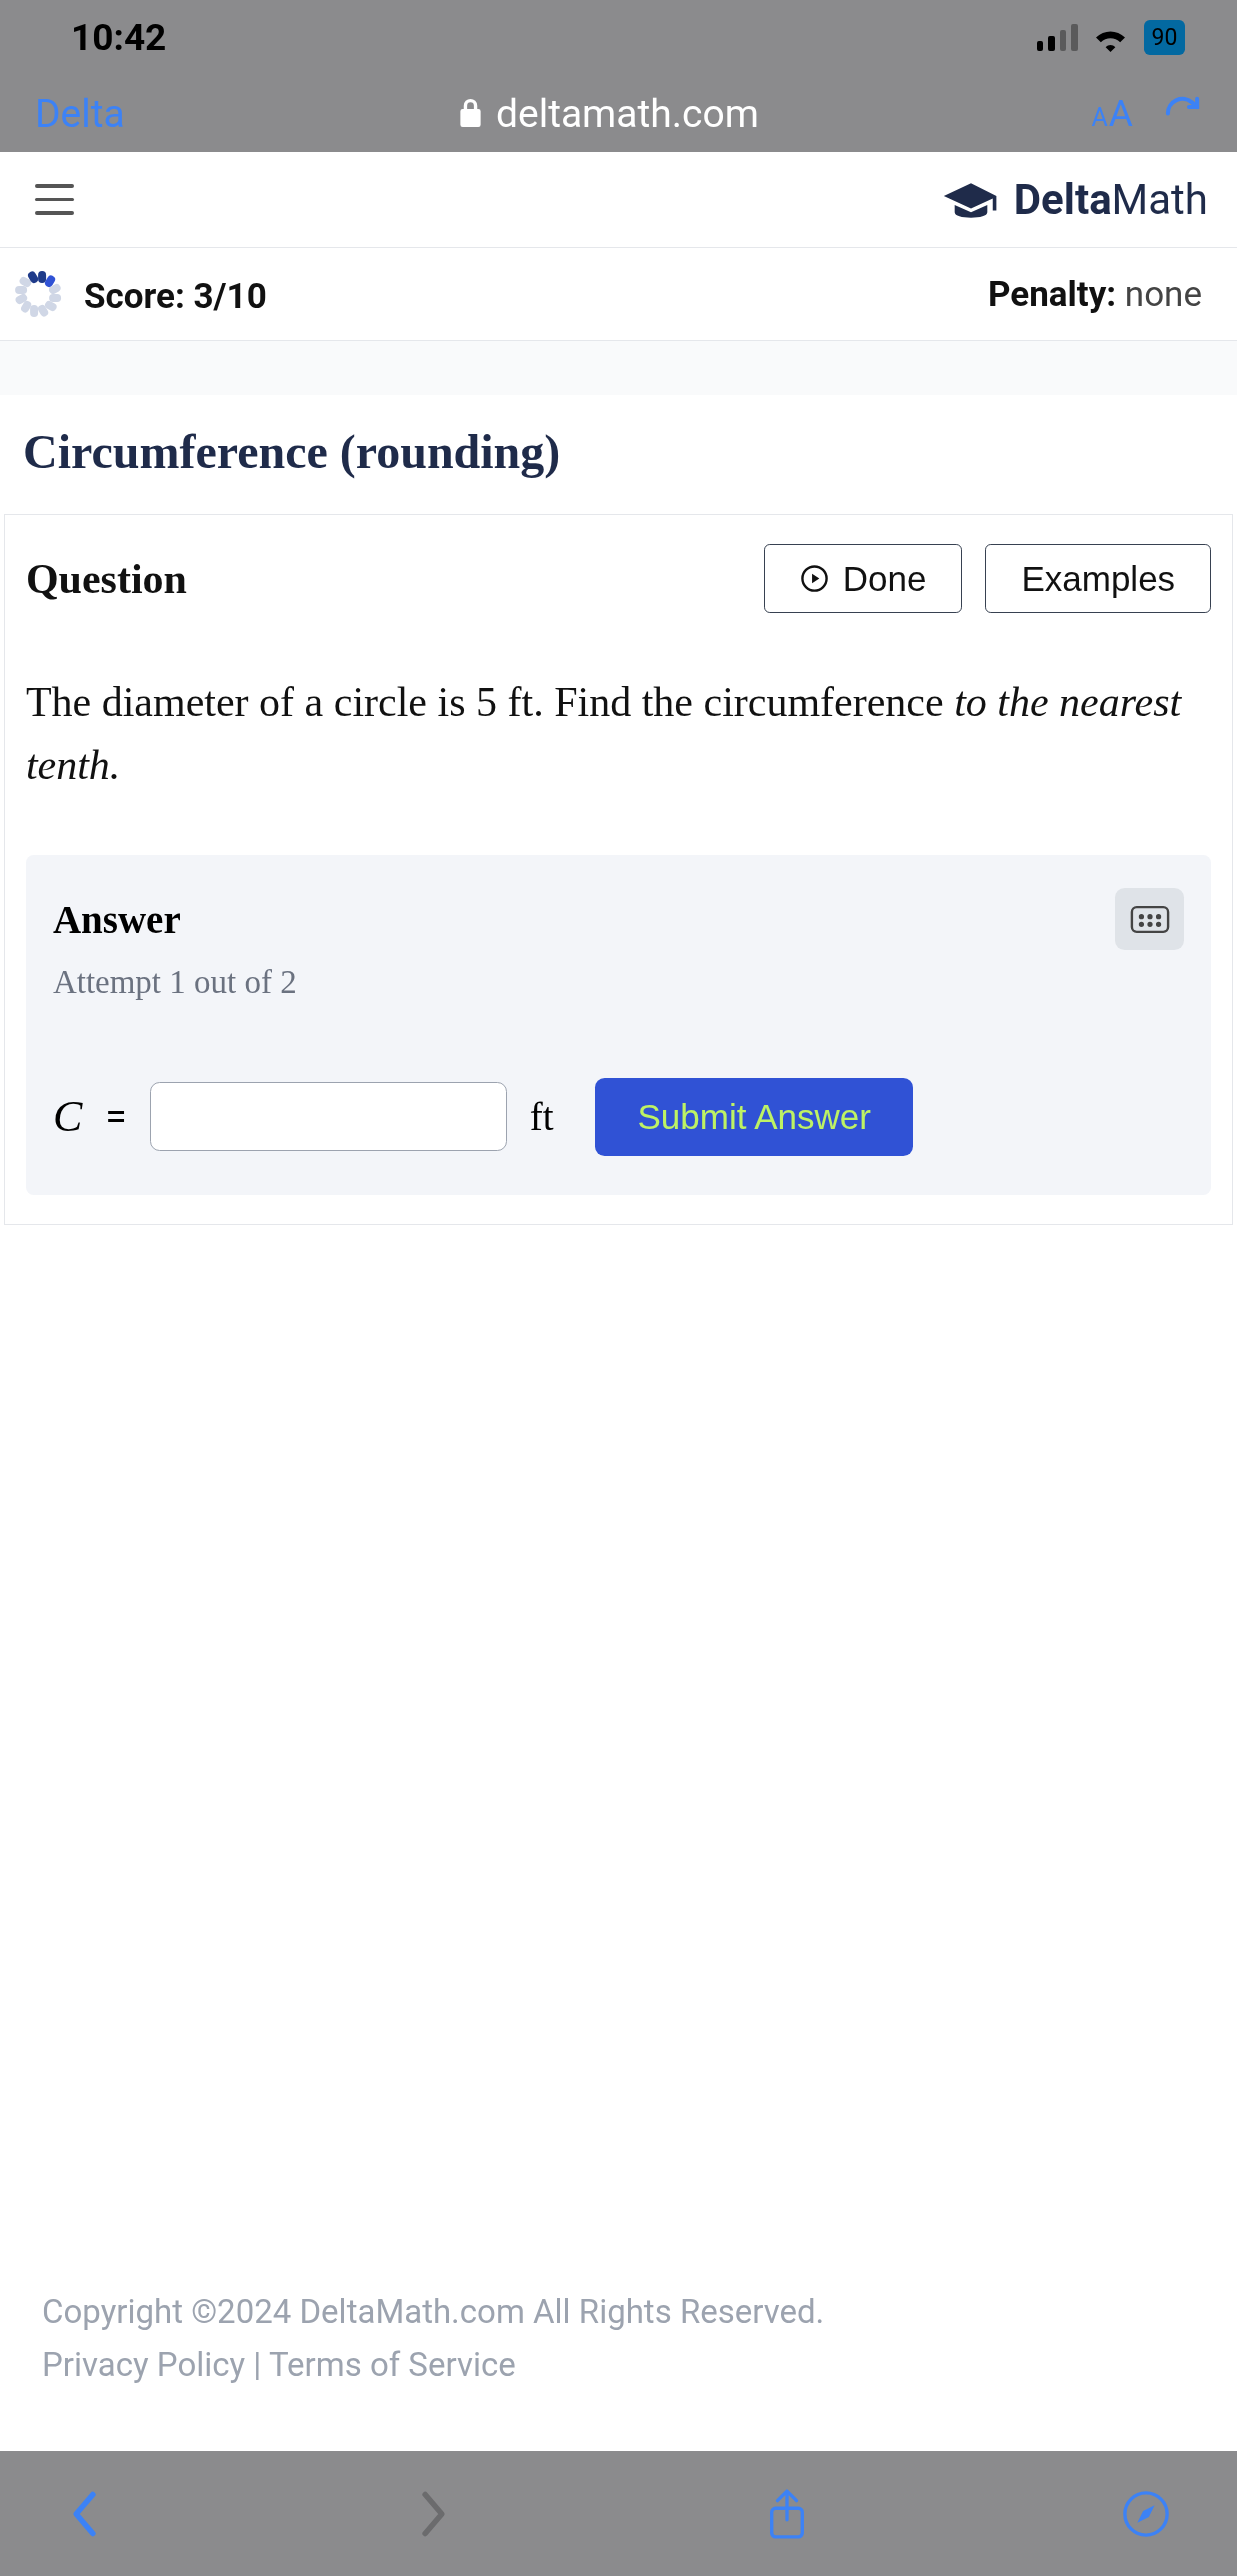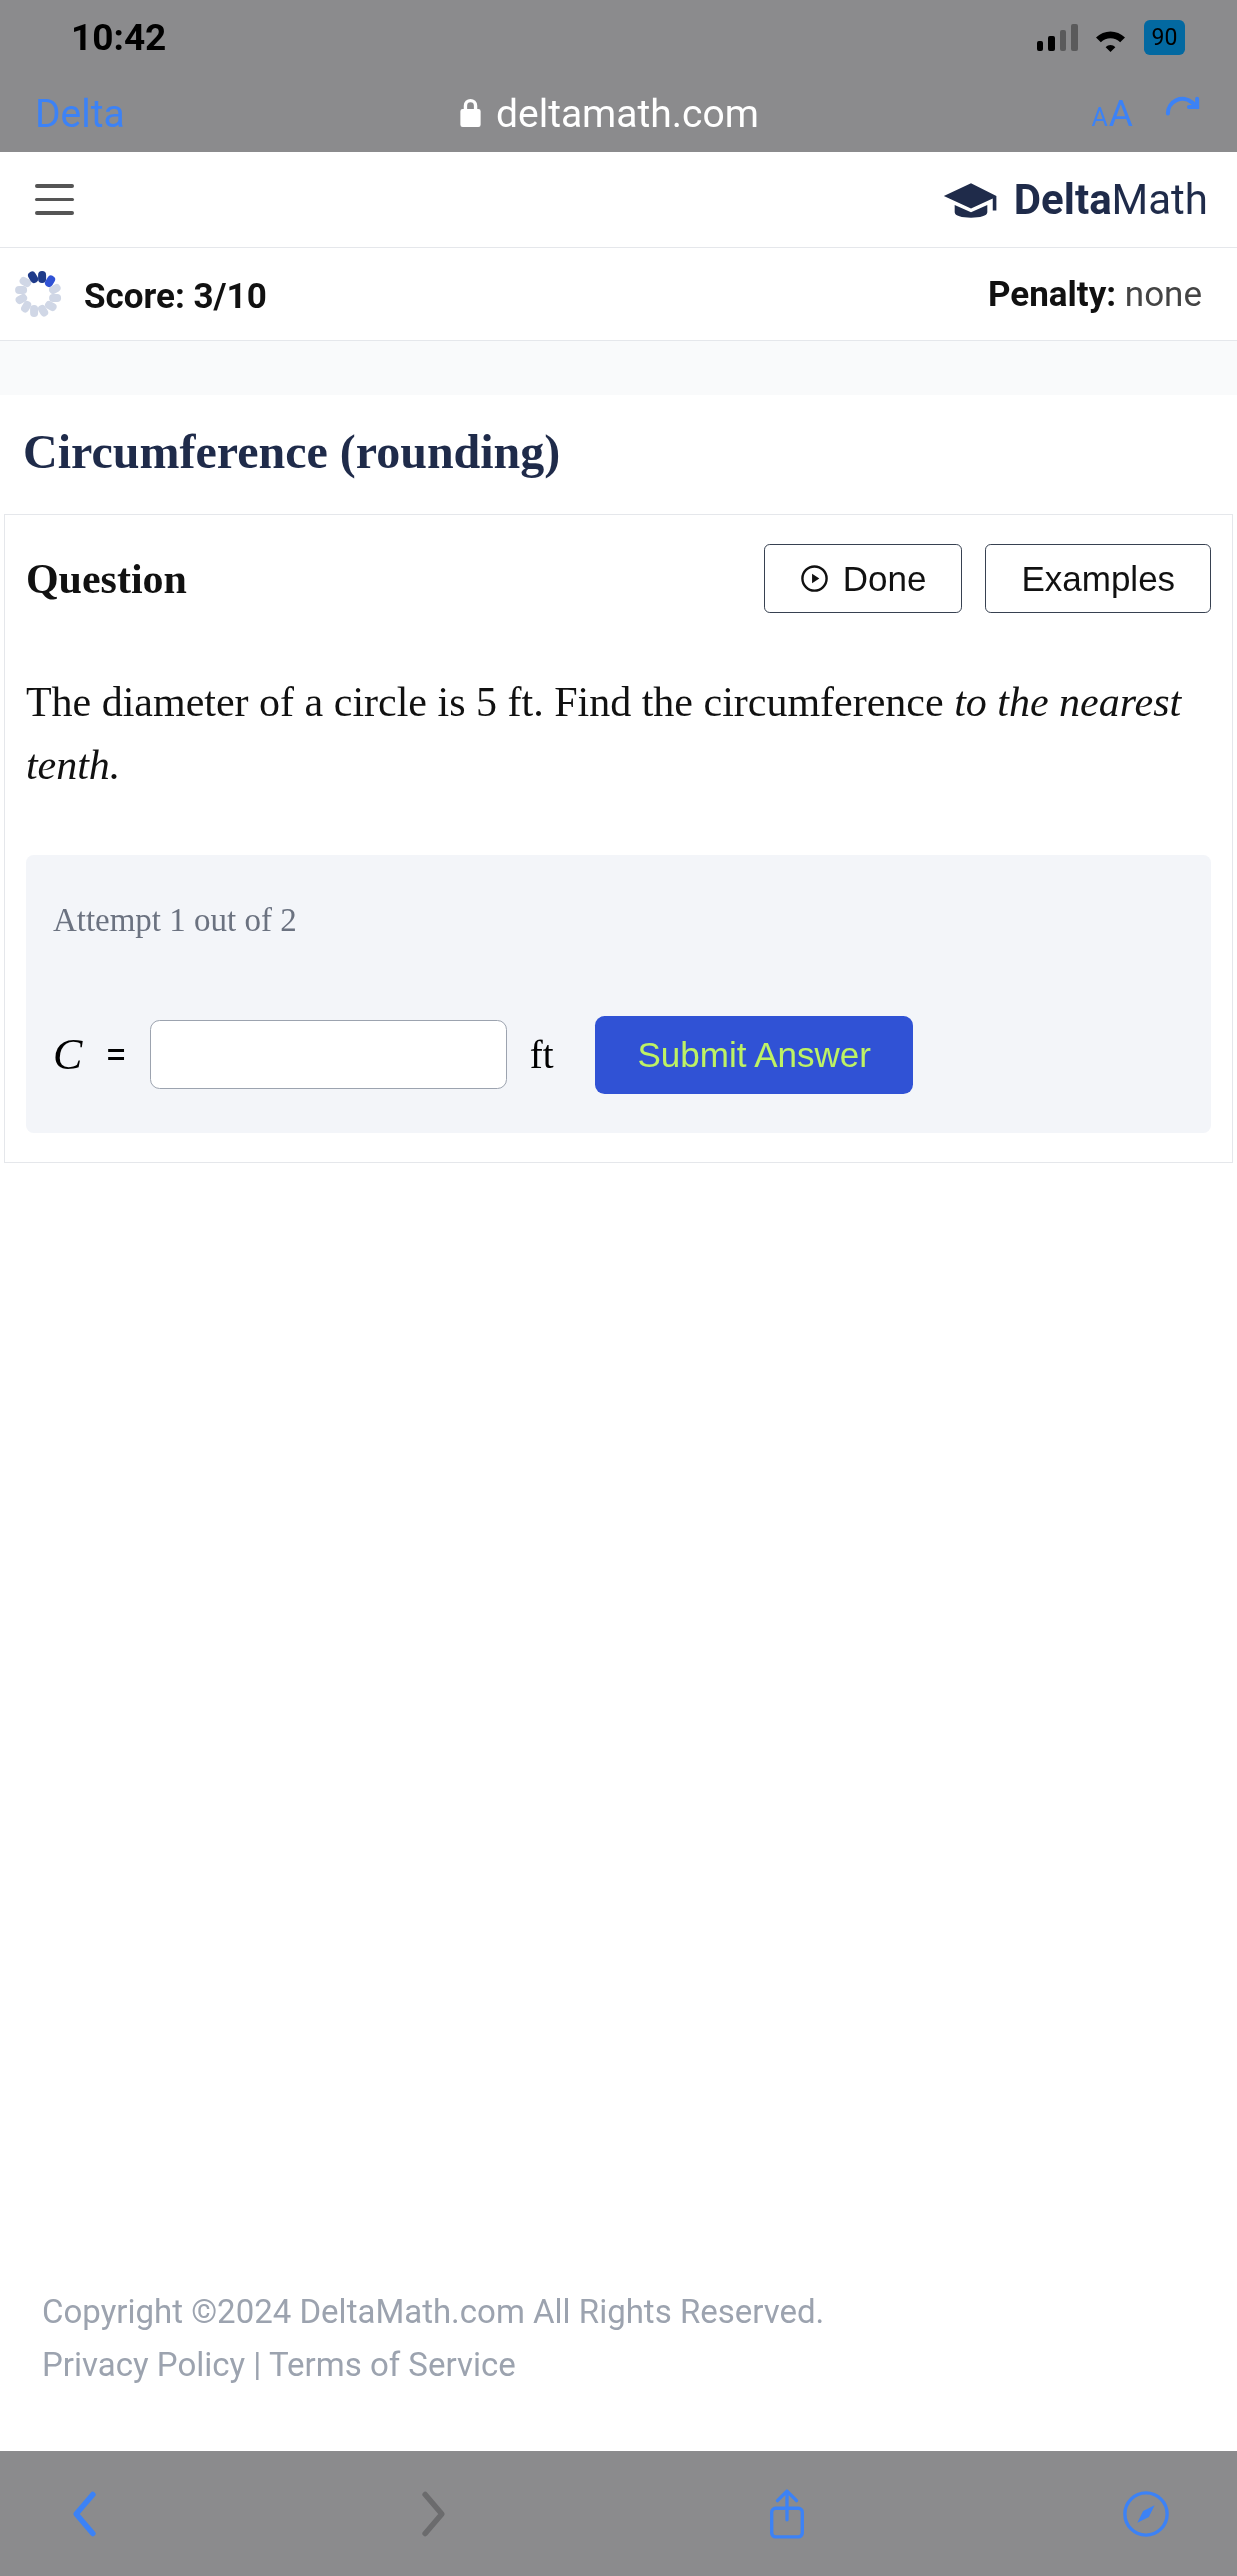--- a/index.html
+++ b/index.html
@@ -159,20 +159,34 @@
       </button>
       <button class="outline-btn">
         <span>Examples</span>
       </button>
     </div>
   </div>
   <div class="prompt">
     <span>The diameter of a circle is 5 ft. Find the circumference </span><span class="italic">to the nearest tenth.</span>
   </div>
   <div class="answer-box">
+    <div class="answer-head">
+      <h3>Answer</h3>
+      <div class="kbd-btn">
+        <svg width="40" height="29" viewBox="0 0 42 30" fill="none" stroke="#444" stroke-width="2.5">
+            <rect x="2" y="2" width="38" height="26" rx="5"></rect>
+            <circle cx="12" cy="12" r="1.5" fill="#444"></circle>
+            <circle cx="21" cy="12" r="1.5" fill="#444"></circle>
+            <circle cx="30" cy="12" r="1.5" fill="#444"></circle>
+            <circle cx="12" cy="20" r="1.5" fill="#444"></circle>
+            <circle cx="21" cy="20" r="1.5" fill="#444"></circle>
+            <circle cx="30" cy="20" r="1.5" fill="#444"></circle>
+          </svg>
+      </div>
+    </div>
     <div class="attempt">Attempt 1 out of 2</div>
     <div class="answer-row">
       <span class="Cvar">C</span>
       <span class="eq">=</span>
       <input class="answer-input" type="text" style="">
       <span class="unit">ft</span>
       <button class="submit-btn">Submit Answer</button>
     </div>
   </div>
 </div>

